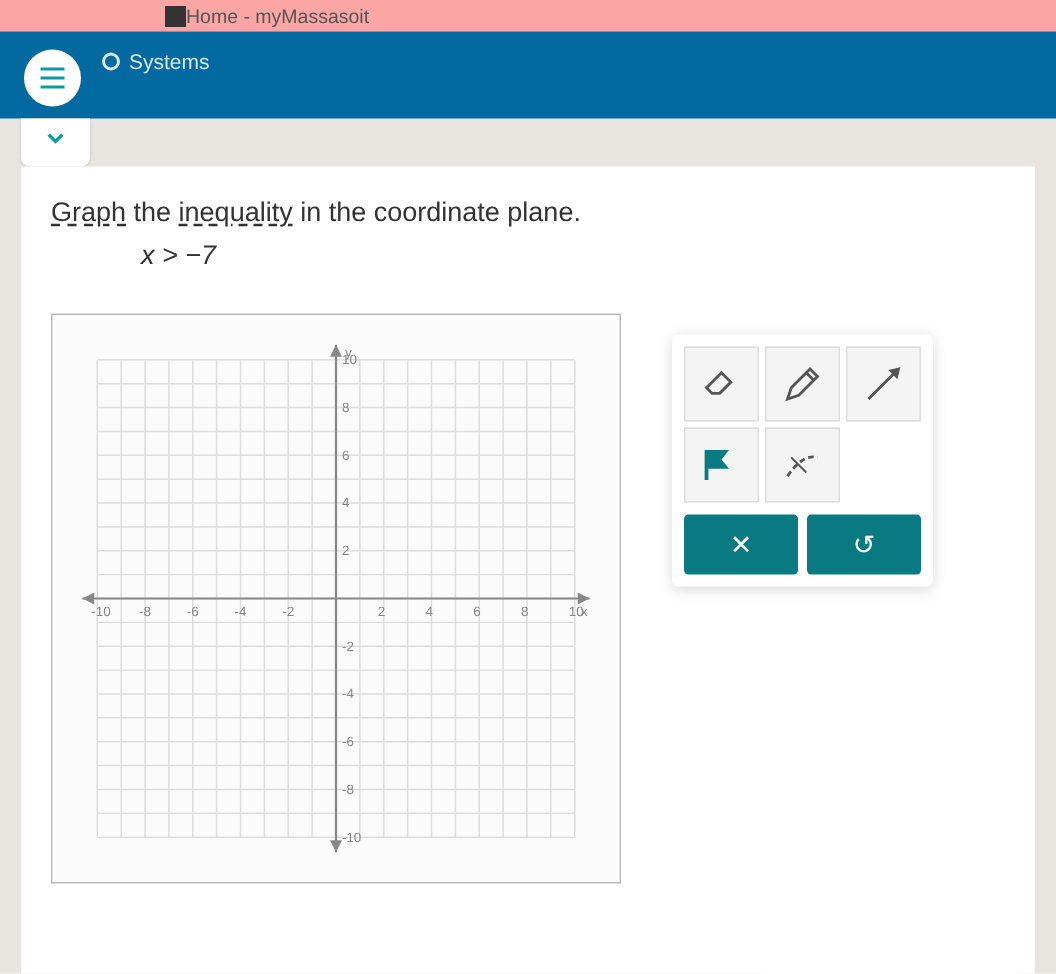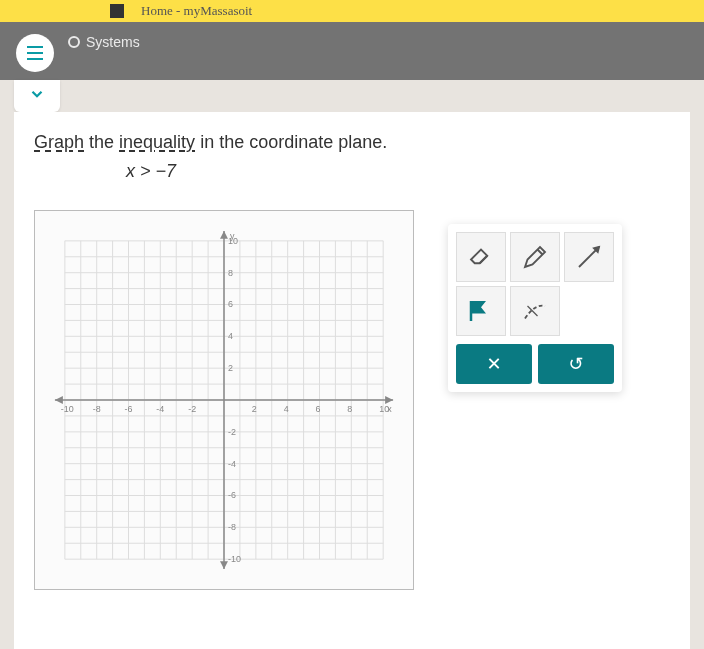--- a/index.html
+++ b/index.html
@@ -4,36 +4,35 @@
   <style>
     * { box-sizing: border-box; margin: 0; padding: 0; }
     body {
       font-family: -apple-system, BlinkMacSystemFont, "Segoe UI", Arial, sans-serif;
       background: #e8e4df;
       width: 704px;
       height: 649px;
       overflow: hidden;
     }
     .browser-tab {
-      background: #fde047;
+      background: #fca5a5;
       padding: 3px 20px 3px 110px;
       font-size: 13px;
       color: #555;
       display: flex;
       align-items: center;
-      gap: 17px;
-      font-family: Liberation Serif, serif;
+      gap: 0;
     }
     .tab-icon {
       width: 14px; height: 14px;
       background: #333;
       display: inline-block;
     }
     .header {
-      background: #737373;
+      background: #0369a1;
       color: white;
       padding: 8px 16px;
       display: flex;
       align-items: flex-start;
     }
     .hamburger {
       background: white;
       border-radius: 50%;
       width: 38px; height: 38px;
       display: flex;
@@ -97,21 +96,21 @@
       margin-bottom: 8px;
     }
     .instruction .underline {
       text-decoration: underline;
       text-decoration-style: dashed;
       text-underline-offset: 3px;
     }
     .inequality {
       font-size: 18px;
       font-style: italic;
-      margin-left: 92px;
+      margin-left: 60px;
       margin-bottom: 28px;
       color: #333;
     }
     .workspace {
       display: flex;
       gap: 34px;
       align-items: flex-start;
     }
     .graph-container {
       width: 380px;

